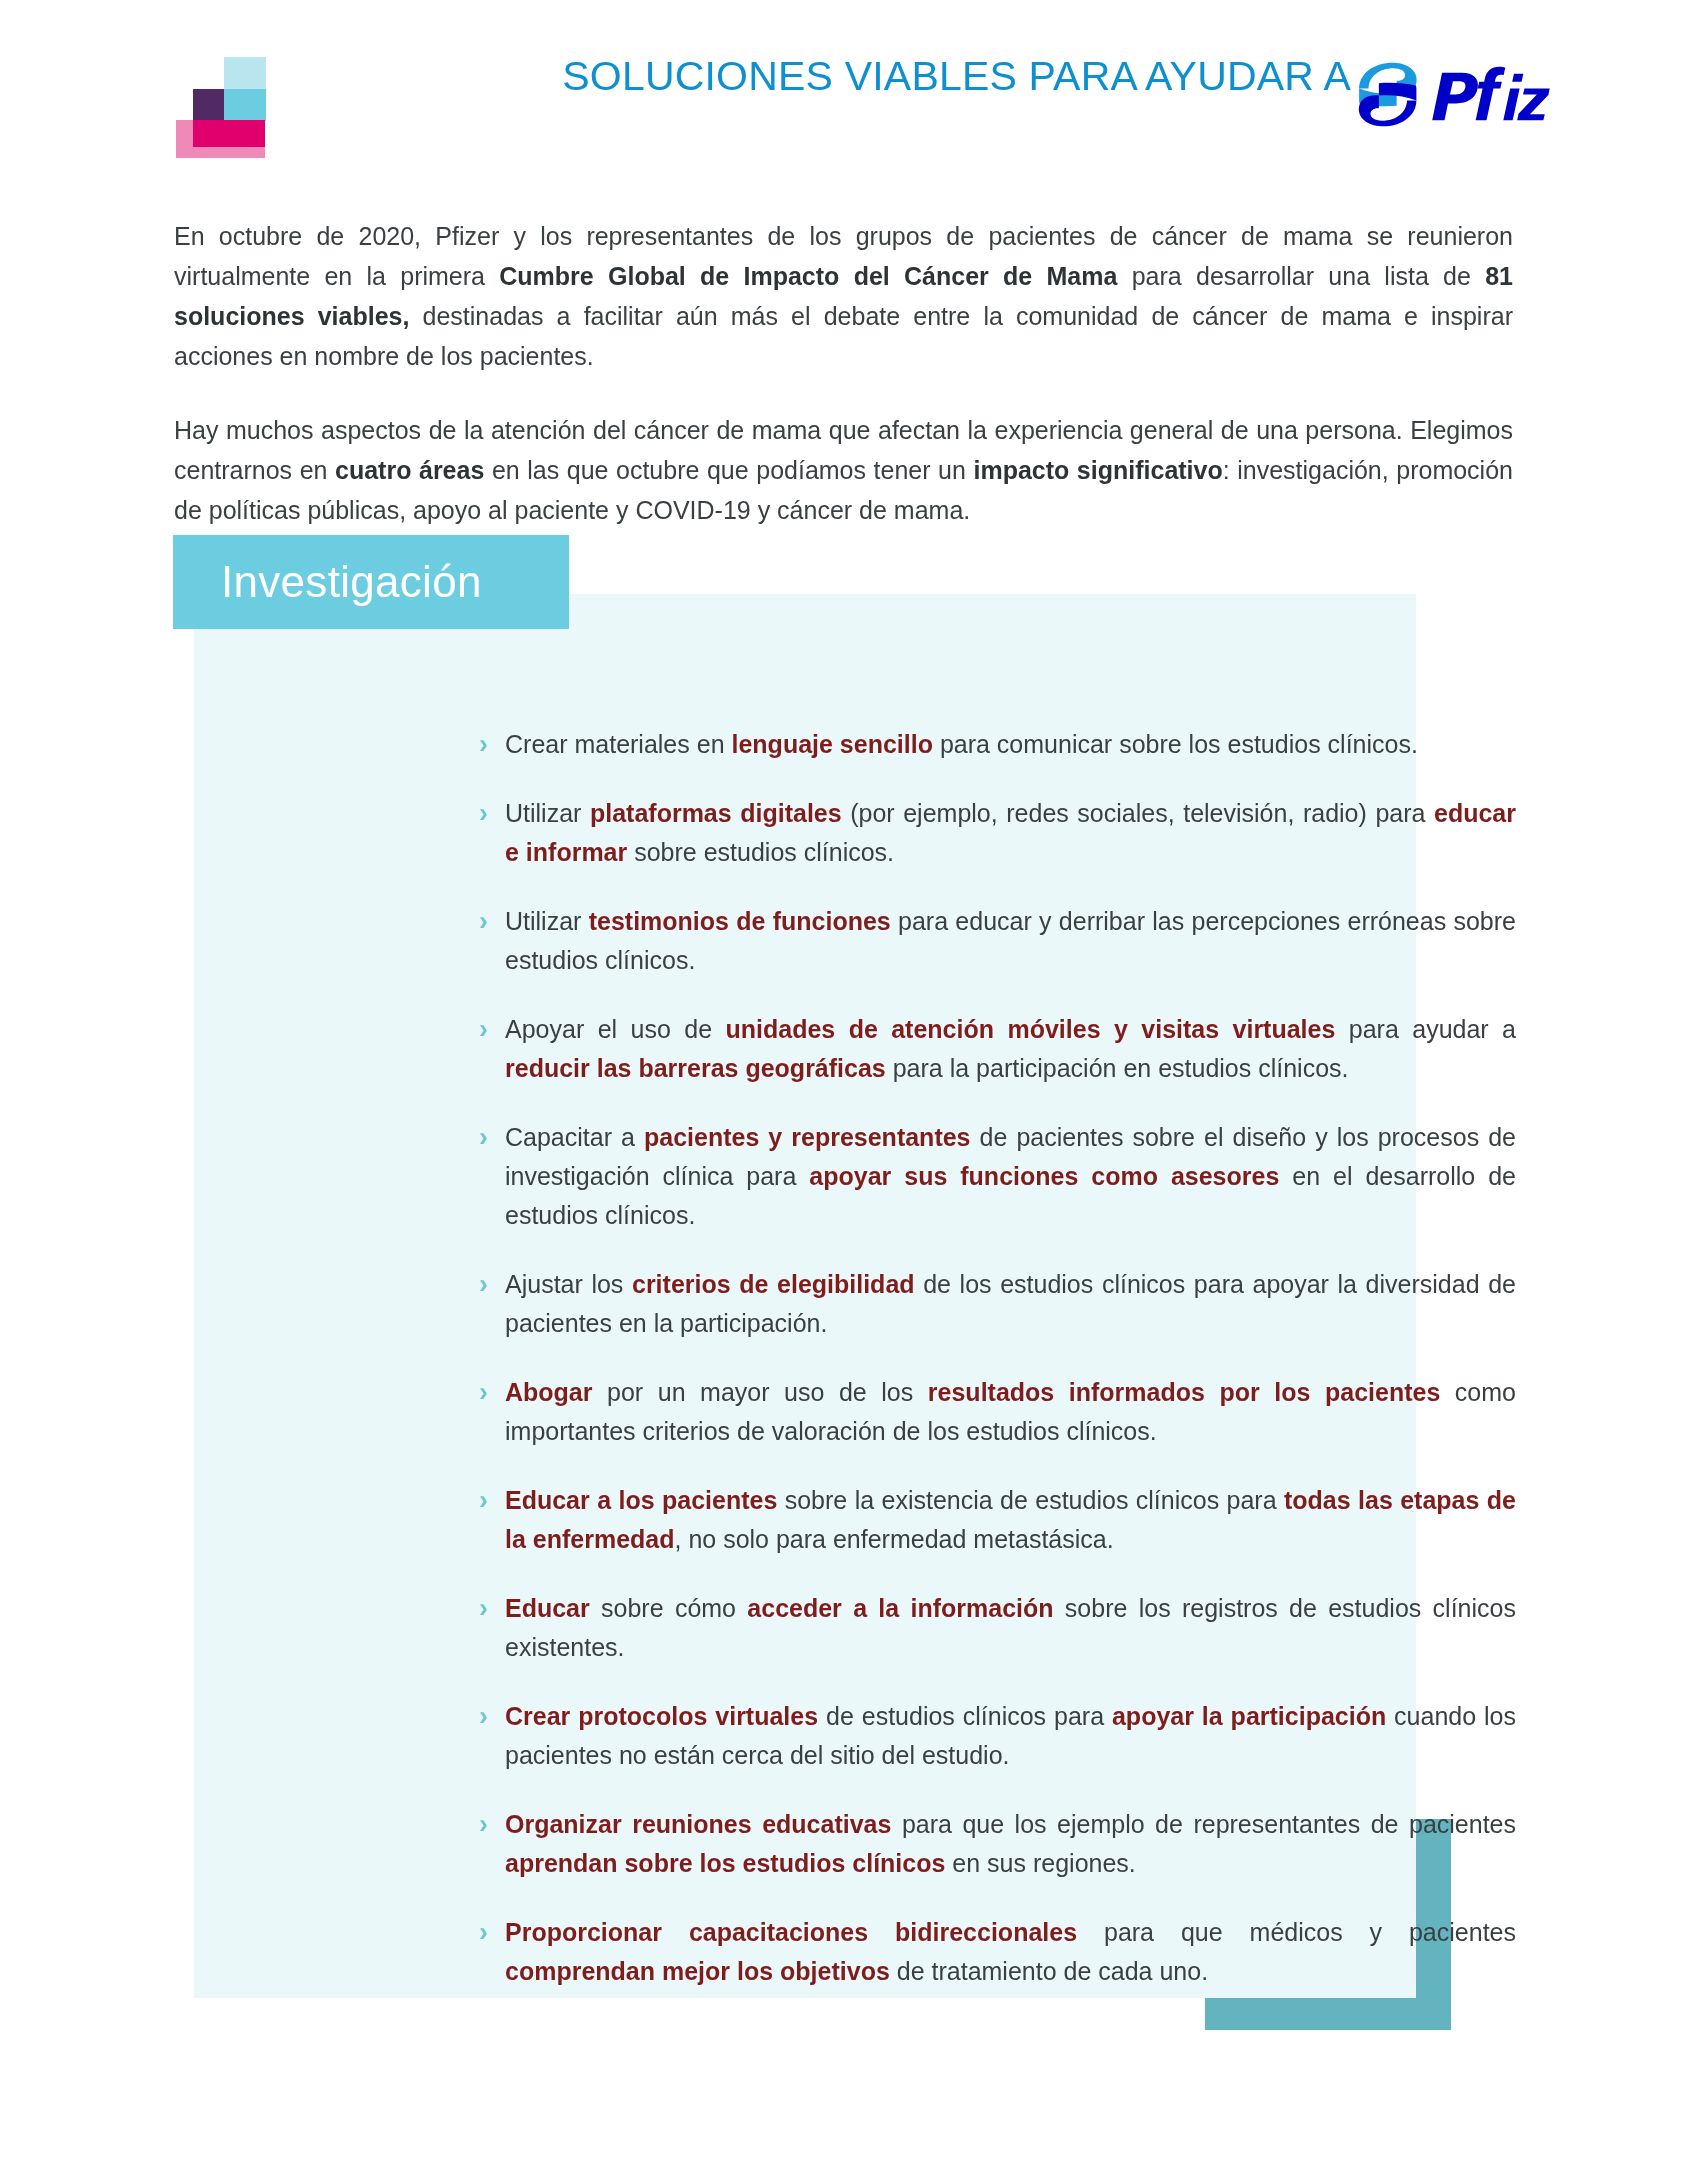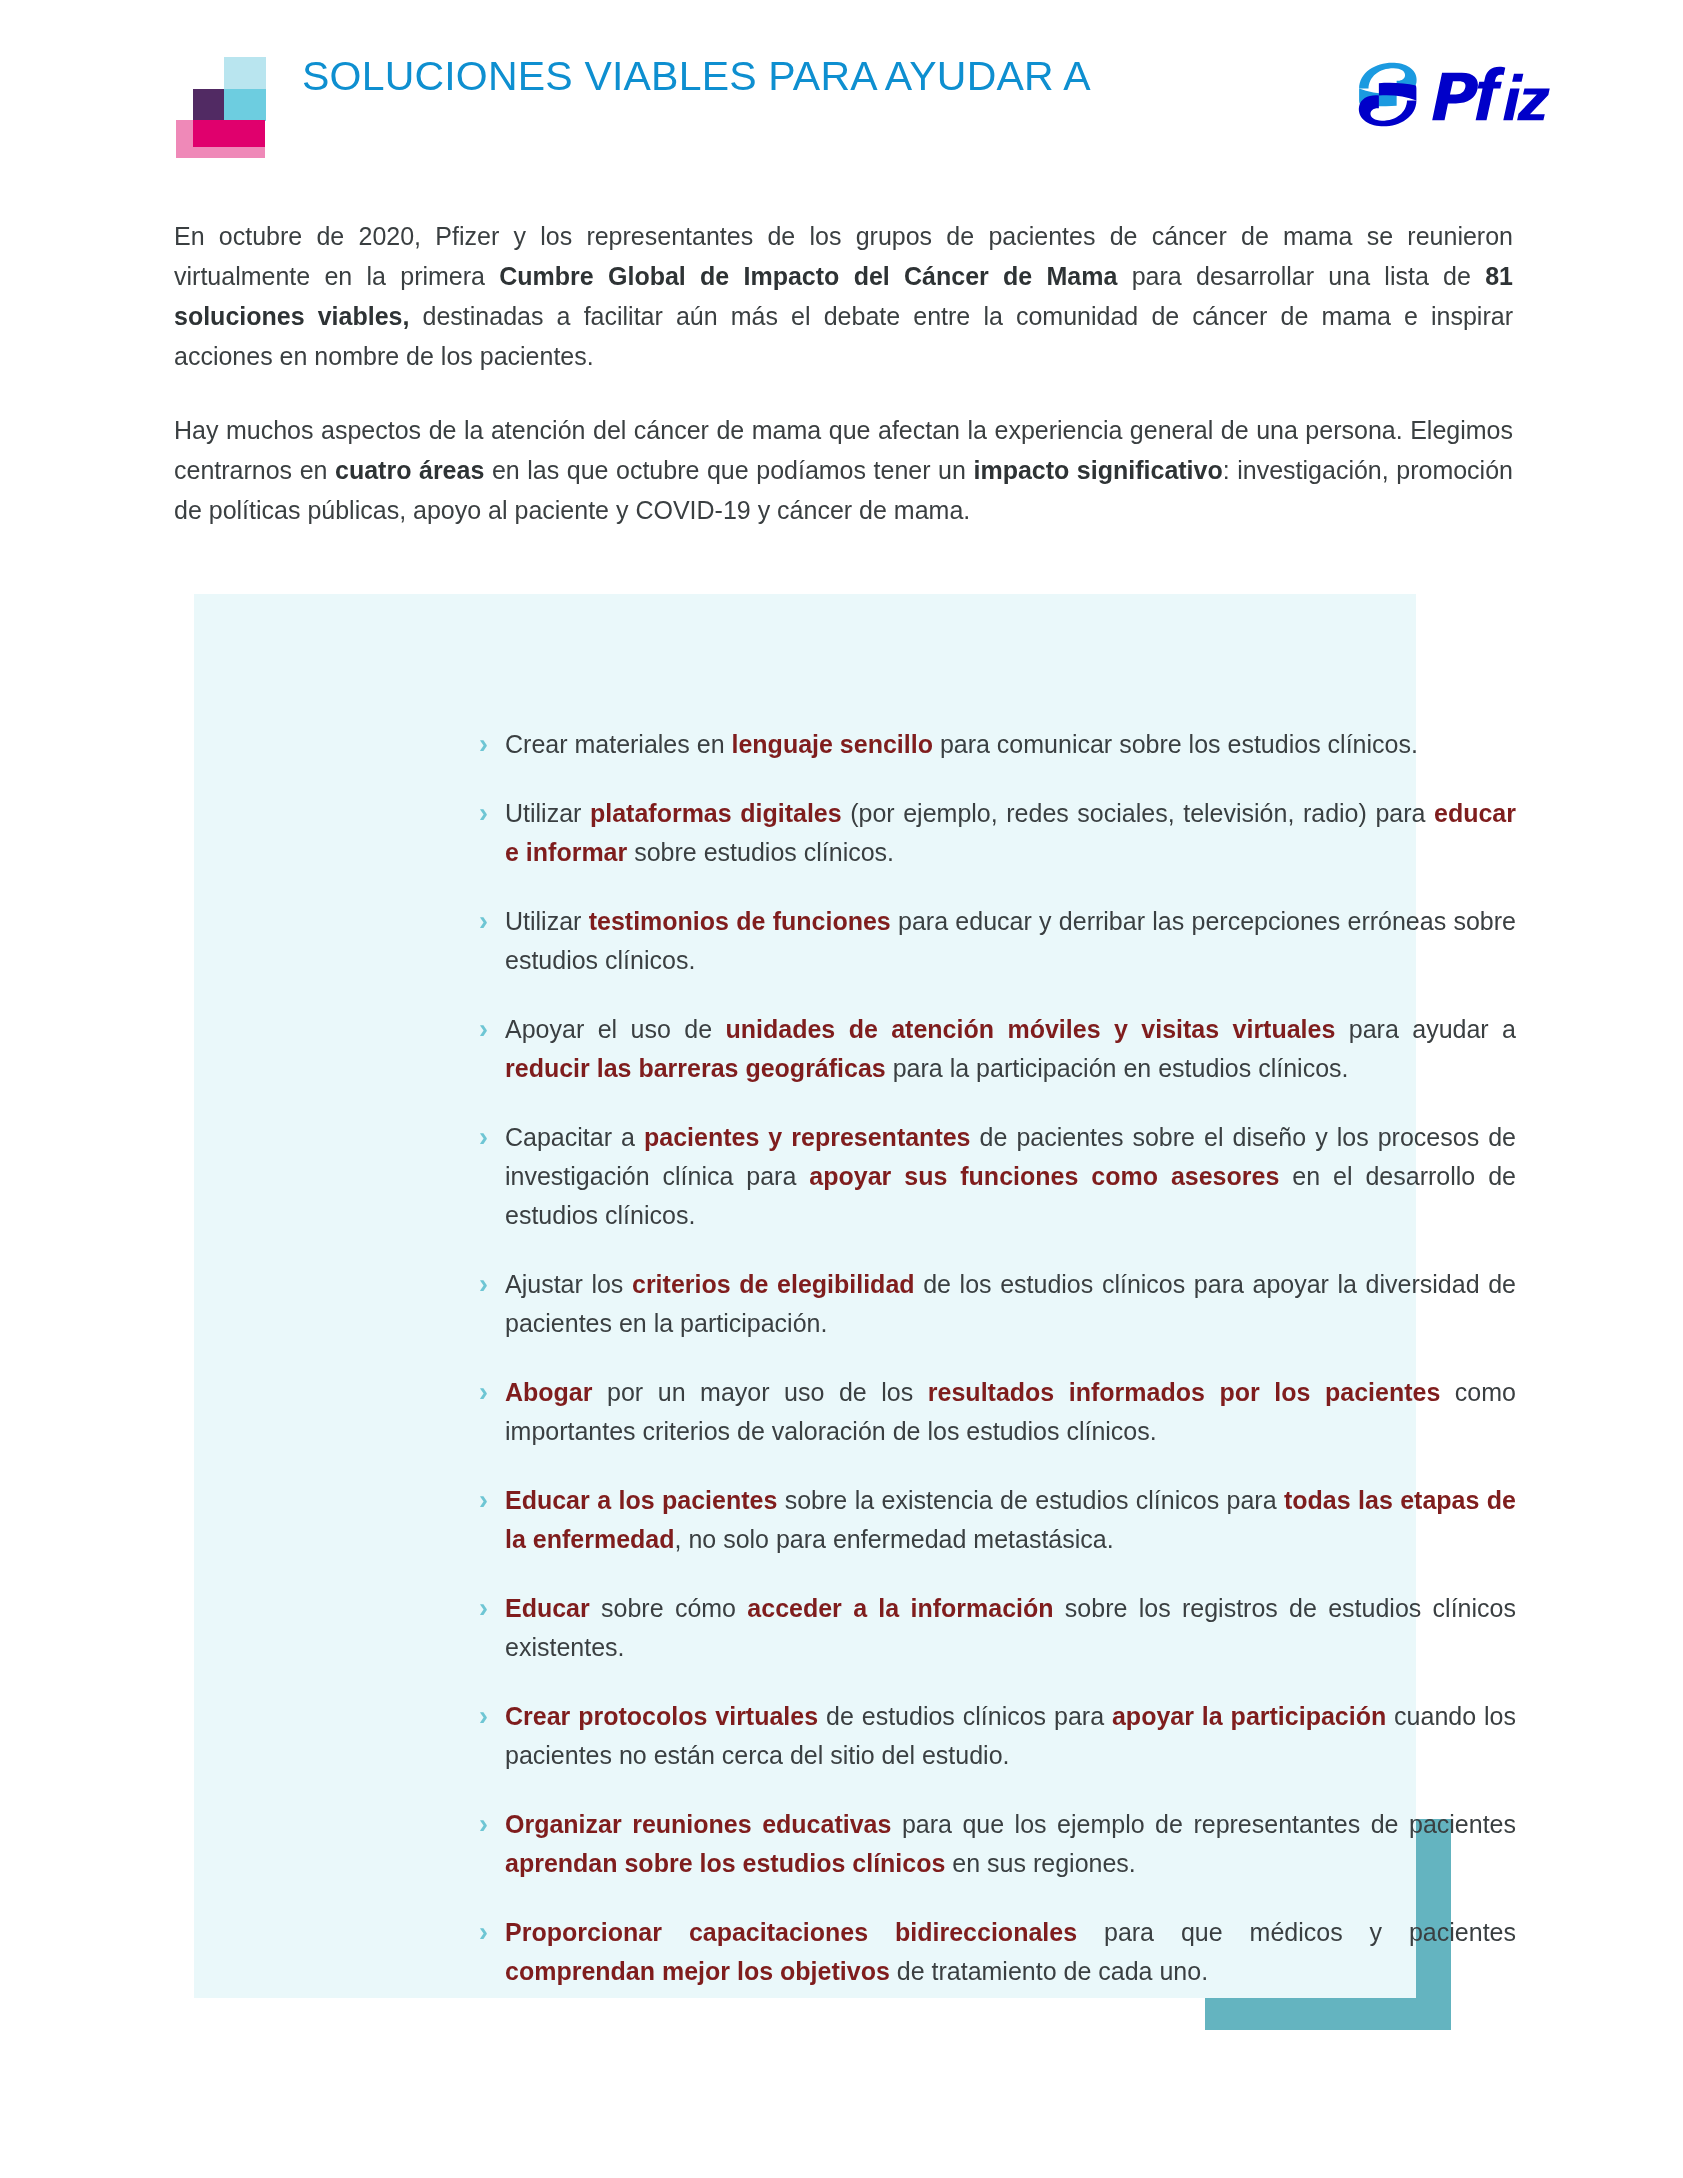--- a/index.html
+++ b/index.html
@@ -46,20 +46,21 @@
     top: 51px;
     width: 1049px;
   }
   .title-line {
     color: #0e8fd0;
     font-size: 41px;
     line-height: 50px;
     font-weight: 400;
     letter-spacing: 0.2px;
     white-space: nowrap;
+    text-align: right;
   }
 
   
   .pfizer-logo {
     position: absolute;
     right: 129px;
     top: 55px;
     width: 213px;
     height: 79px;
   }
@@ -258,14 +259,17 @@
           <span class="bullet-marker" style="color: rgb(110, 198, 212);">›</span>
           <div class="bullet-text"><b>Organizar reuniones educativas</b><span> para que los ejemplo de representantes de pacientes </span><b>aprendan sobre los estudios clínicos</b><span> en sus regiones.</span></div>
         </div>
         <div class="bullet">
           <span class="bullet-marker" style="color: rgb(110, 198, 212);">›</span>
           <div class="bullet-text"><b>Proporcionar capacitaciones bidireccionales</b><span> para que médicos y pacientes </span><b>comprendan mejor los objetivos</b><span> de tratamiento de cada uno.</span></div>
         </div>
       </div>
   </div>
 
+  <div class="section-tab">
+    <span class="section-tab-label">Investigación</span>
+  </div>
 </div>
 
 
 </body></html>

